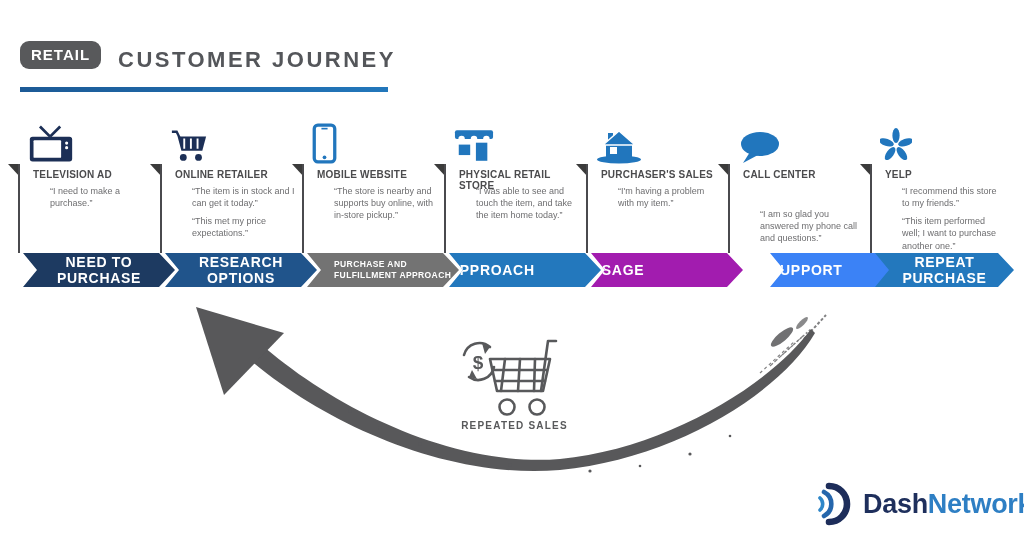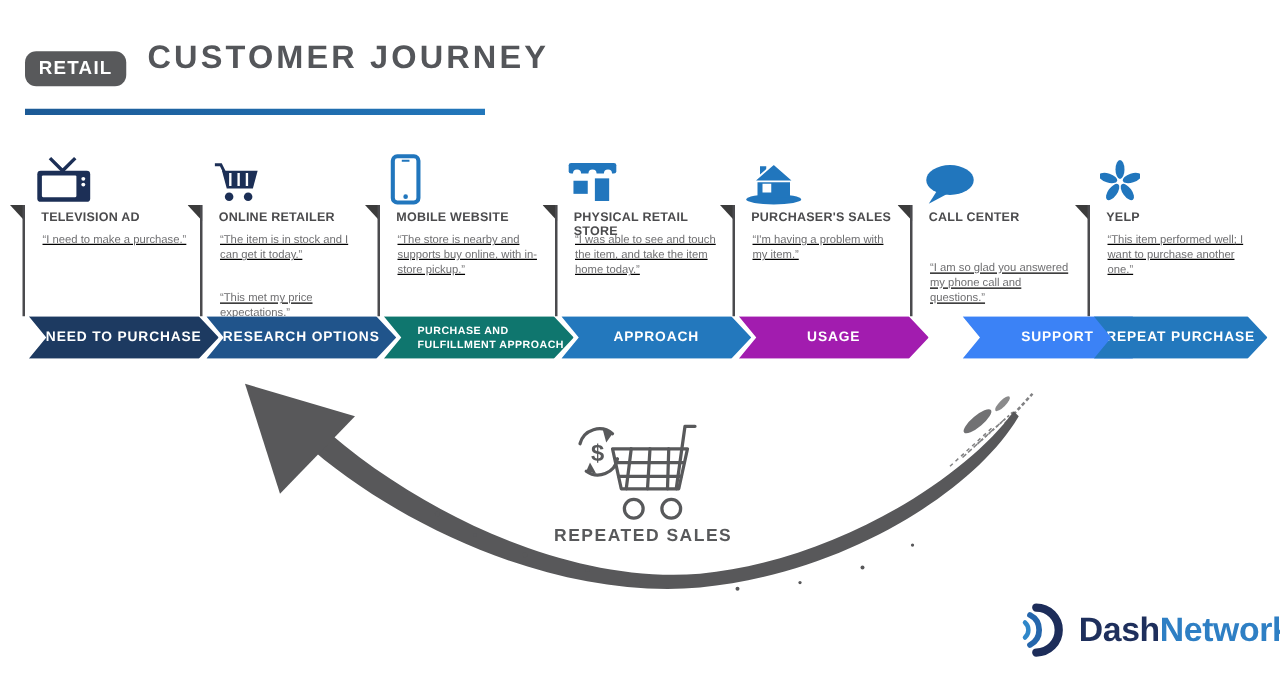--- a/index.html
+++ b/index.html
@@ -7,62 +7,62 @@
     position:relative; width:1024px; height:549px; background:#ffffff;
     font-family:"Liberation Sans", sans-serif; overflow:hidden;
   }
   
   #retail-badge {
     position:absolute; left:20px; top:41px; background:#58595b; color:#fff;
     font-size:15px; font-weight:bold; letter-spacing:1px;
     padding:5px 11px 6px; border-radius:9px;
   }
   #main-title {
-    position:absolute; left:118px; top:30px; color:#54565a;
-    font-size:26px; font-weight:bold; letter-spacing:2.5px; white-space:nowrap;
+    position:absolute; left:118px; top:47px; color:#54565a;
+    font-size:22px; font-weight:bold; letter-spacing:2.5px; white-space:nowrap;
   }
   #title-underline {
     position:absolute; left:20px; top:87px; width:368px; height:5px;
     background:linear-gradient(90deg,#1c5a96,#2277bb);
   }
   
   .col { position:absolute; top:120px; width:142px; height:142px; }
   .icon-box { position:absolute; top:0; left:8px; height:44px; display:flex; align-items:flex-end; }
   .fold {
     position:absolute; left:-12px; top:44px; width:12px; height:13px;
     background:#3b3b3b; clip-path:polygon(0 0,100% 0,100% 100%);
   }
   .vline { position:absolute; left:-2px; top:44px; width:2px; height:89px; background:#4a4a4e; }
   .stage-title {
     position:absolute; top:49px; left:13px; right:2px;
     font-size:10px; font-weight:bold; color:#4b4b4d; letter-spacing:.2px;
   }
-  .quotes { position:absolute; top:65px; left:14px; right:9px;text-decoration:underline; }
+  .quotes { position:absolute; top:65px; left:30px; right:9px; }
   .quote { font-size:9px; color:#6e6e70; line-height:1.35; margin:0; }
-  .quote + .quote { margin-top:23px; }
+  .quote + .quote { margin-top:6px; }
   #stages .col:nth-child(6) .quote:first-child { margin-top:23px; }
   
   #banner { position:absolute; left:0; top:253px; width:1024px; height:34px; }
   .chev {
     position:absolute; top:0; height:34px; width:152px; box-sizing:border-box;
-    display:flex; align-items:center; justify-content:center;
-    color:#ffffff; font-size:11px; font-weight:bold; letter-spacing:.7px; text-align:center;
+    display:flex; align-items:center; justify-content:flex-start;
+    color:#ffffff; font-size:14px; font-weight:bold; letter-spacing:.7px; text-align:center;
     clip-path:polygon(0 0, calc(100% - 16px) 0, 100% 50%, calc(100% - 16px) 100%, 0 100%, 14px 50%);
   }
   .chev:nth-child(3) {
     justify-content:flex-start; text-align:left; padding-left:27px;
     font-size:8.5px; line-height:1.3; letter-spacing:.4px;
   }
   .chev:nth-child(7) { width:139px; }
   
   #loop-arrow { position:absolute; left:170px; top:293px; }
   #repeat-icon { position:absolute; left:452px; top:333px; }
   #loop-label {
     position:absolute; left:437px; top:420px; width:155px; text-align:center;
-    font-size:14px; font-weight:bold; letter-spacing:1.2px; color:#58595b;
+    font-size:10px; font-weight:bold; letter-spacing:1.2px; color:#58595b;
   }
   #logo { position:absolute; left:812px; top:481px; display:flex; align-items:center; gap:5px; }
   #logo-text { font-size:27px; font-weight:bold; letter-spacing:-.3px; white-space:nowrap; }
   #logo-text .p1 { color:#1e2f5c; }
   #logo-text .p2 { color:#2e7fc4; }
 </style>
 </head>
 <body>
 
 <div id="canvas">
@@ -192,34 +192,35 @@
             <ellipse transform="rotate(144)" cx="0" cy="-10" rx="3.6" ry="7.6"></ellipse>
             <ellipse transform="rotate(216)" cx="0" cy="-10" rx="3.6" ry="7.6"></ellipse>
             <ellipse transform="rotate(288)" cx="0" cy="-10" rx="3.6" ry="7.6"></ellipse>
           </g>
         </svg>
       </div>
       <div class="fold"></div>
       <div class="vline"></div>
       <div class="stage-title">YELP</div>
       <div class="quotes">
+          <p class="quote">“I recommend this store to my friends.”</p>
           <p class="quote">“This item performed well; I want to purchase another one.”</p>
         </div>
     </div>
 
   </div>
 
   <div id="banner">
     <div class="chev" style="left: 23px; background: rgb(29, 58, 97);">
         <span>NEED TO PURCHASE</span>
       </div>
     <div class="chev" style="left: 165px; background: rgb(32, 84, 139);">
         <span>RESEARCH OPTIONS</span>
       </div>
-    <div class="chev" style="left: 307px; background: #0f766e;">
+    <div class="chev" style="left: 307px; background: #737373;">
         <span>PURCHASE AND FULFILLMENT APPROACH</span>
       </div>
     <div class="chev" style="left: 449px; background: rgb(35, 120, 189);">
         <span>APPROACH</span>
       </div>
     <div class="chev" style="left: 591px; background: #a21caf;">
         <span>USAGE</span>
       </div>
     <div class="chev" style="left: 770px; background: #3b82f6;">
         <span>SUPPORT</span>

